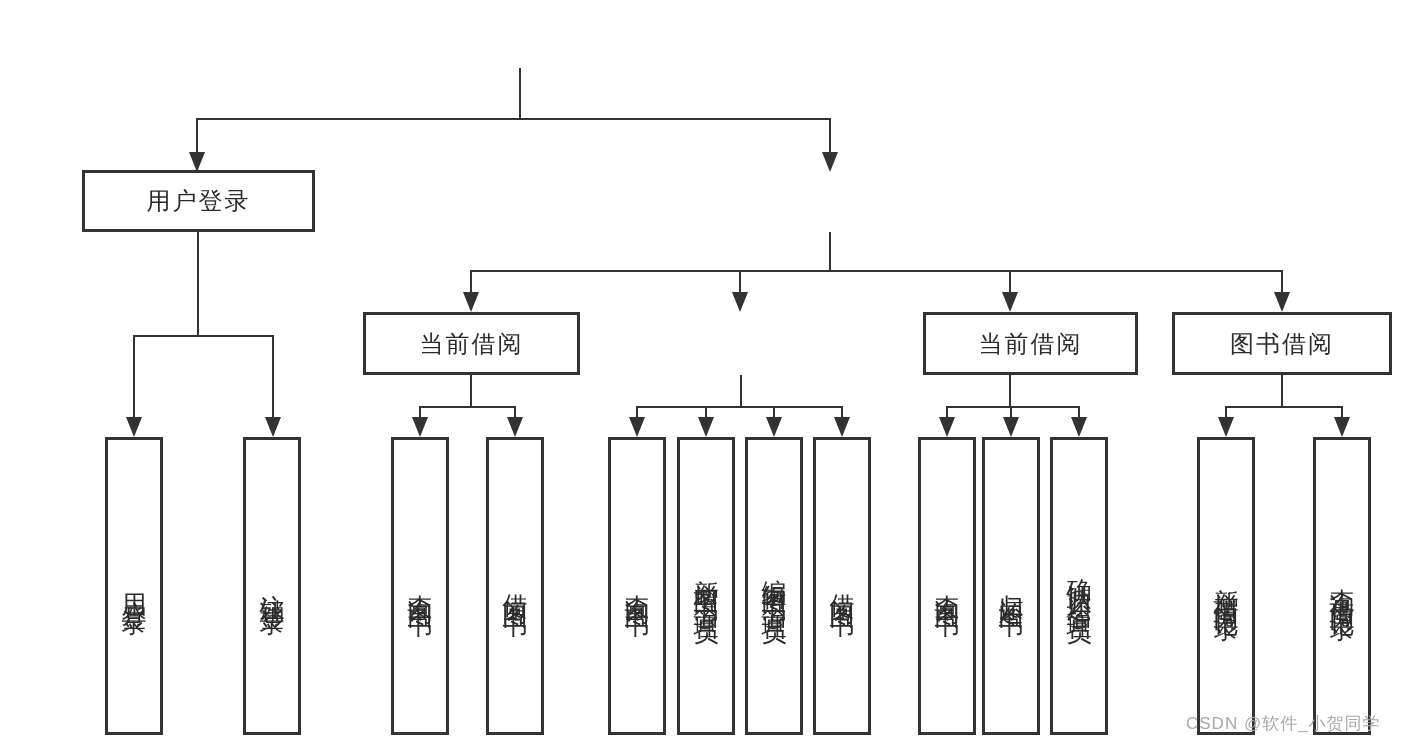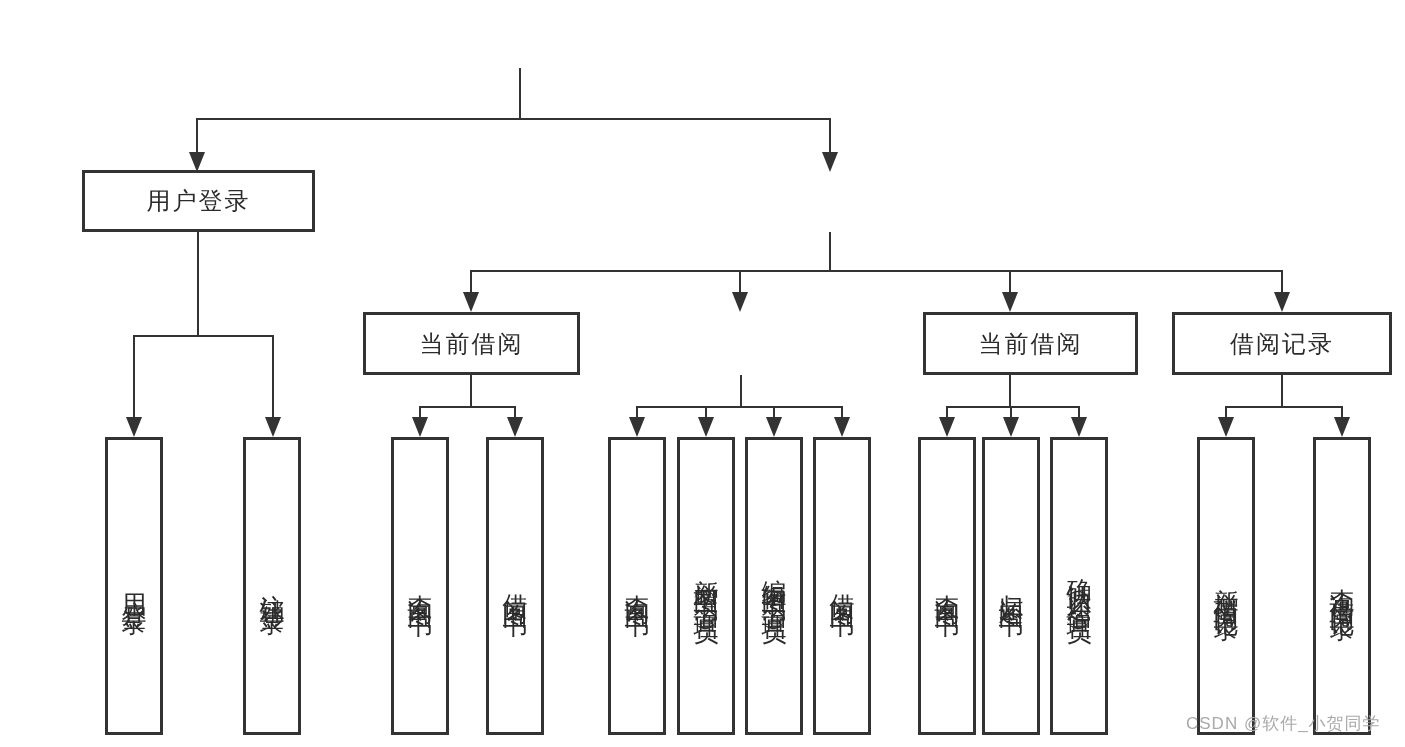--- a/index.html
+++ b/index.html
@@ -79,21 +79,21 @@
   <div class="arrow" style="left:463px;top:292px;"></div>
   <div class="vline" style="left:739px;top:270px;height:26px;"></div>
   <div class="arrow" style="left:732px;top:292px;"></div>
   <div class="vline" style="left:1009px;top:270px;height:26px;"></div>
   <div class="arrow" style="left:1002px;top:292px;"></div>
   <div class="vline" style="left:1281px;top:270px;height:26px;"></div>
   <div class="arrow" style="left:1274px;top:292px;"></div>
 
   <div class="box hlabel" style="left:363px;top:312px;width:217px;height:63px;">当前借阅</div>
   <div class="box hlabel" style="left:923px;top:312px;width:215px;height:63px;">当前借阅</div>
-  <div class="box hlabel" style="left:1172px;top:312px;width:220px;height:63px;">借阅记录</div>
+  <div class="box hlabel" style="left:1172px;top:312px;width:220px;height:63px;">图书借阅</div>
 
   <div class="vline" style="left:470px;top:375px;height:33px;"></div>
   <div class="hline" style="left:419px;top:406px;width:97px;"></div>
   <div class="vline" style="left:419px;top:406px;height:14px;"></div>
   <div class="arrow" style="left:412px;top:417px;"></div>
   <div class="vline" style="left:514px;top:406px;height:14px;"></div>
   <div class="arrow" style="left:507px;top:417px;"></div>
 
   <div class="vline" style="left:740px;top:375px;height:33px;"></div>
   <div class="hline" style="left:636px;top:406px;width:207px;"></div>

